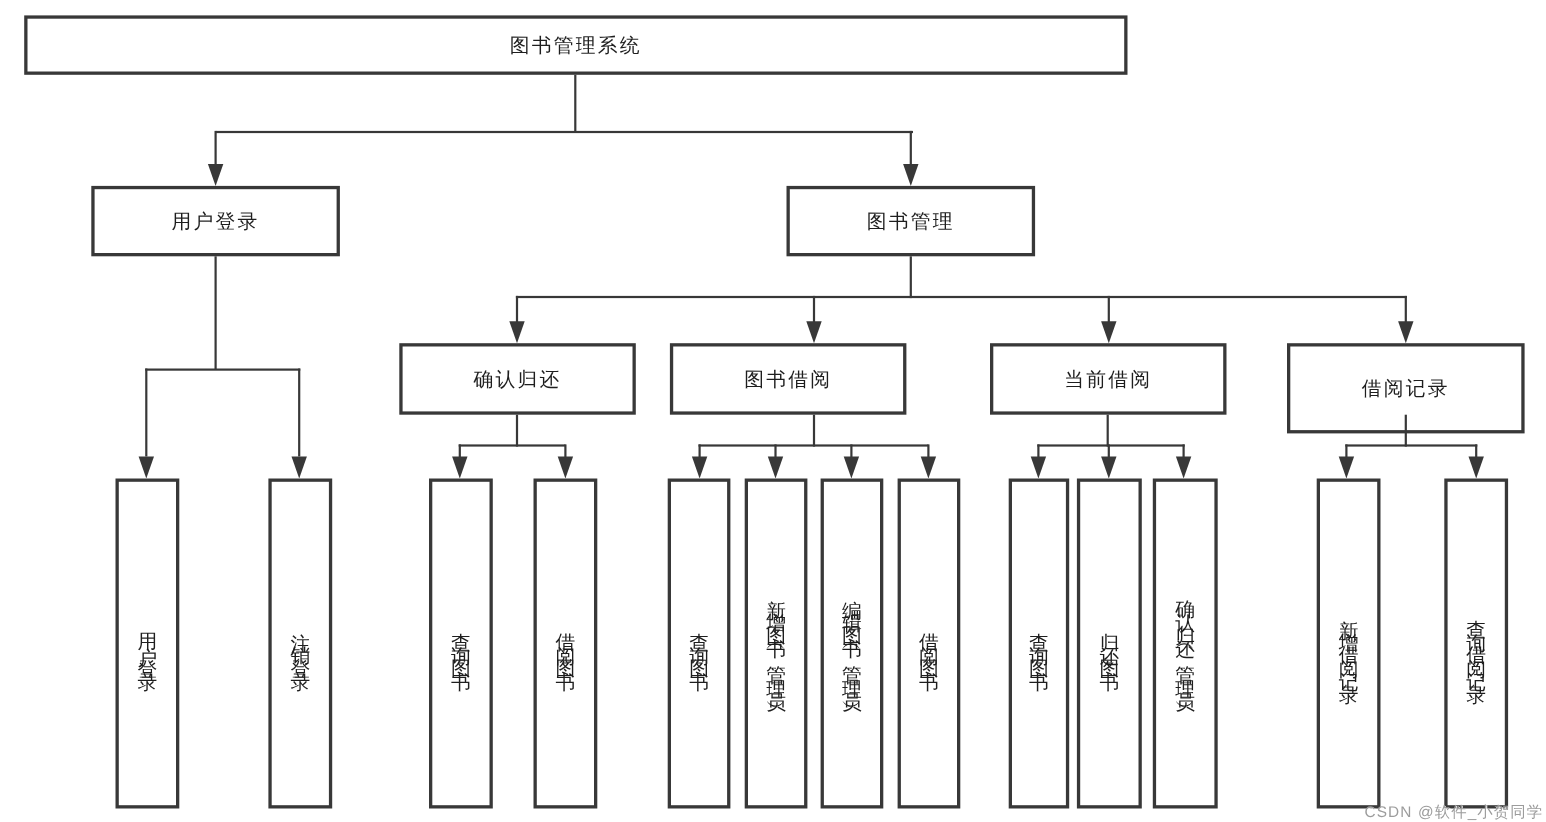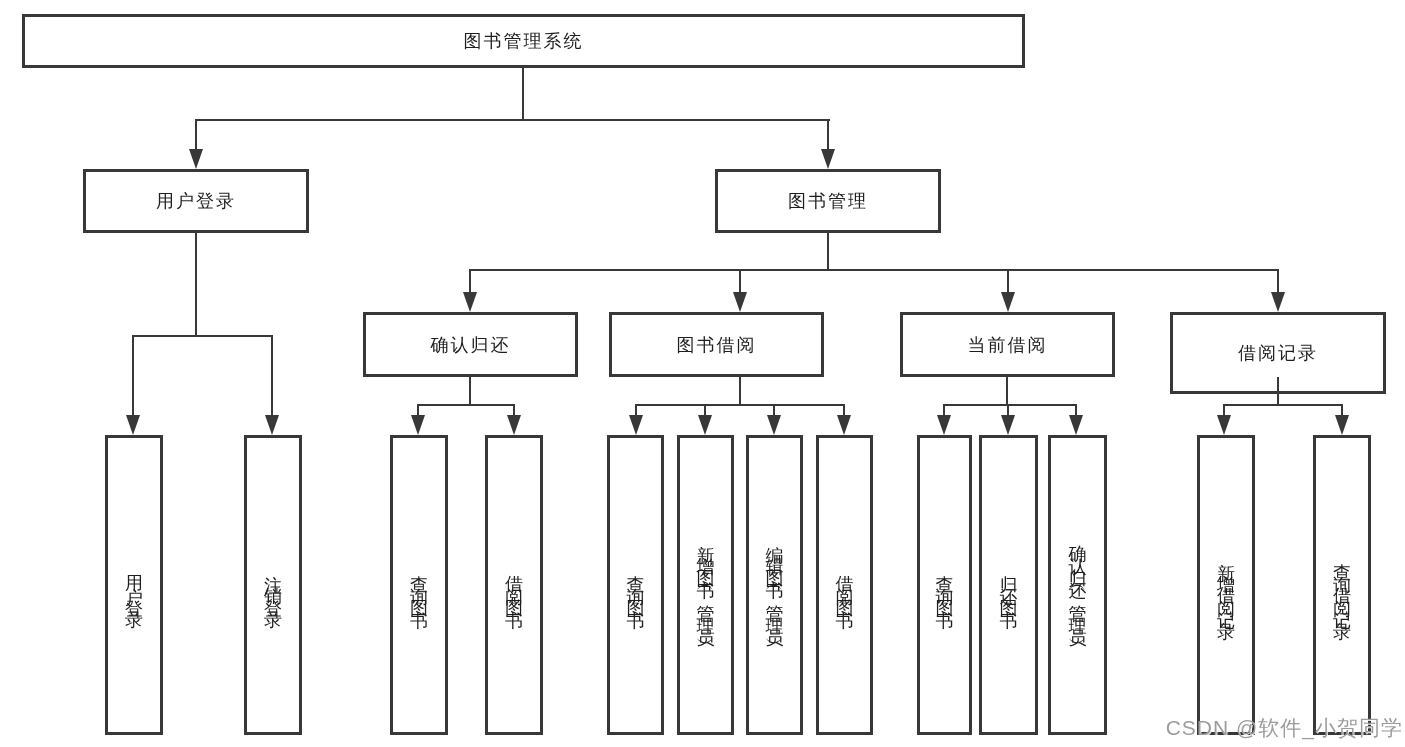--- a/index.html
+++ b/index.html
@@ -36,22 +36,22 @@
   .arrow {
     position: absolute;
     width: 0; height: 0;
     border-left: 7px solid transparent;
     border-right: 7px solid transparent;
     border-top: 20px solid #383838;
   }
   .watermark {
     position: absolute;
     right: 2px;
-    top: 714px;
-    font-size: 21px;
+    top: 730px;
+    font-size: 14px;
     color: #9c9c9c;
     text-shadow: 1px 1px 0 rgba(255,255,255,0.85);
     letter-spacing: 1px;
     z-index: 10;
     white-space: nowrap;
   }
 </style>
 </head>
 <body>
 

